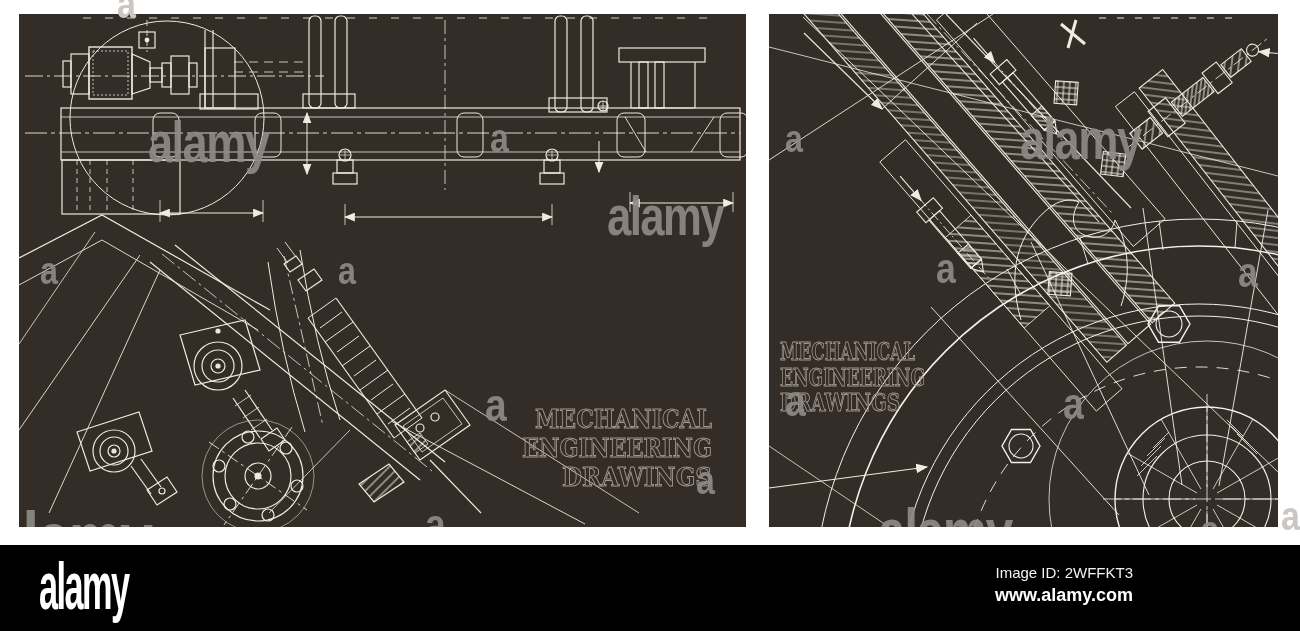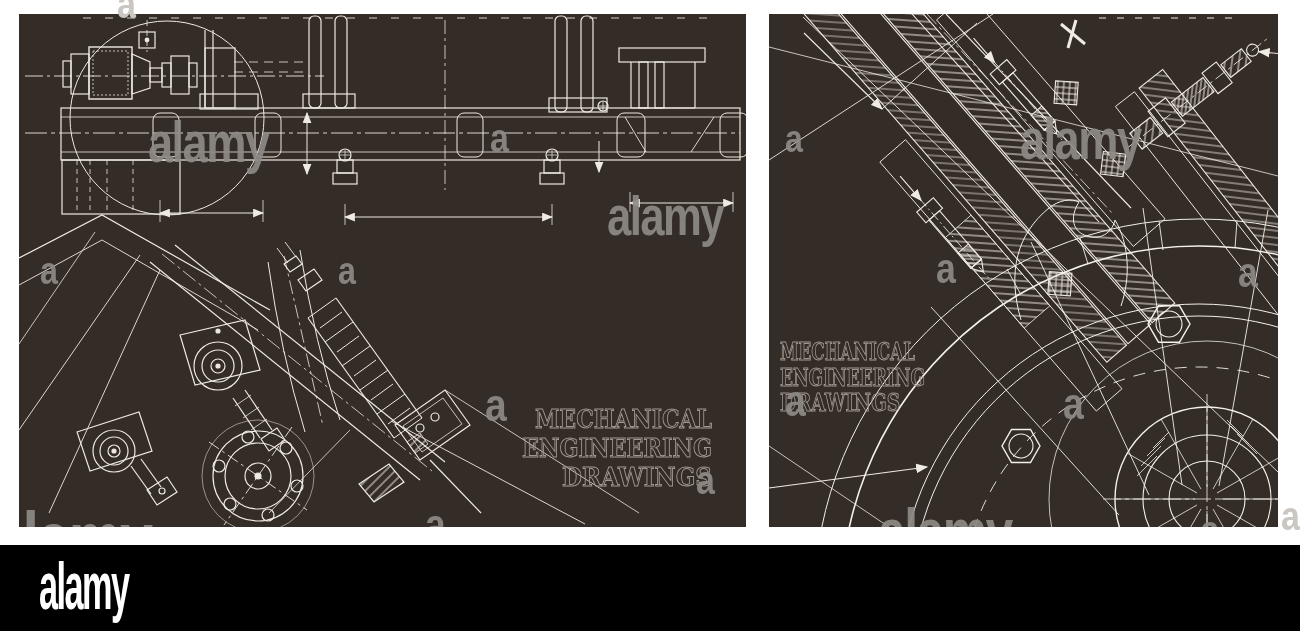--- a/index.html
+++ b/index.html
@@ -331,14 +331,18 @@
     <span class="wm wm-letter" style="left:167px;top:234px;font-size:42px;">a</span>
     <span class="wm wm-letter" style="left:469px;top:238px;font-size:42px;">a</span>
     <span class="wm wm-letter" style="left:431px;top:496px;font-size:42px;">a</span>
   </div>
 
   <span class="wm wm-letter wm-white" style="left:117px;top:-16px;font-size:40px;">a</span>
   <span class="wm wm-letter wm-white" style="left:1281px;top:496px;font-size:40px;">a</span>
 
   <div id="footer"></div>
   <div id="footer-logo">alamy</div>
+  <div id="footer-meta">
+    <div id="footer-image-id">Image ID: 2WFFKT3</div>
+    <div id="footer-website">www.alamy.com</div>
+  </div>
 
 </div>
 
 </body></html>

